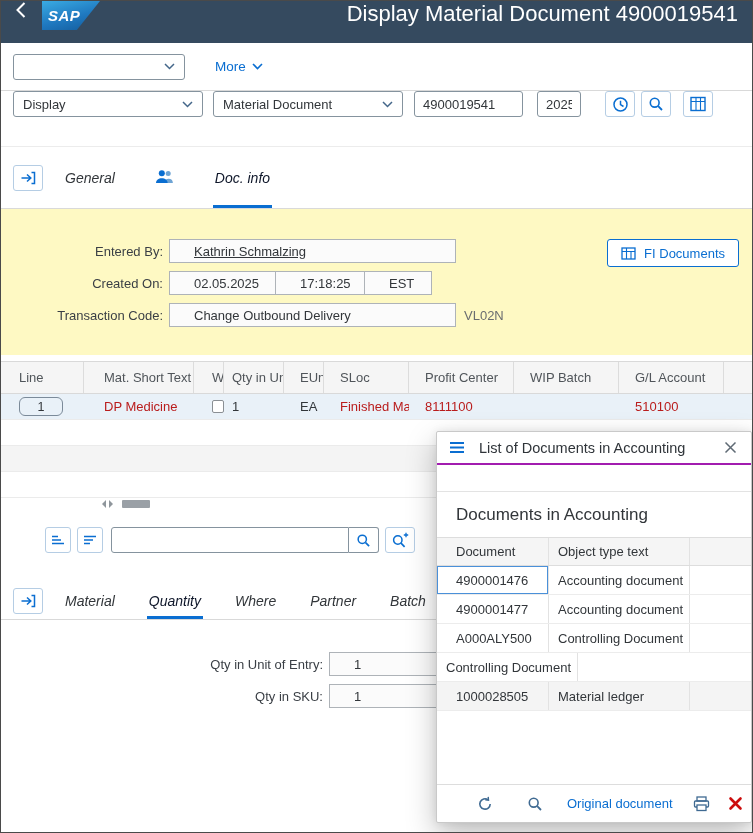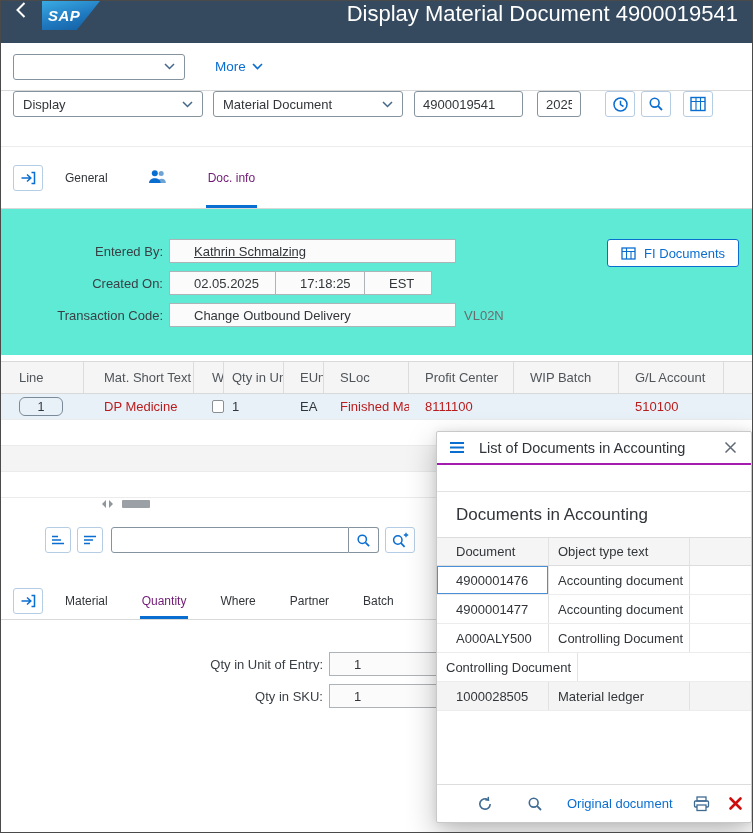--- a/index.html
+++ b/index.html
@@ -34,28 +34,28 @@
   .tb-input { height:26px; border:1px solid #85939e; border-radius:3px; padding:0 8px; background:#fff; }
   .ml6{margin-left:6px} .ml10{margin-left:10px} .ml11{margin-left:11px} .ml12{margin-left:12px} .ml14{margin-left:14px} .ml24{margin-left:24px}
   .w109{width:109px} .w44{width:44px}
   .icon-btn { width:30px; height:26px; border:1px solid #b5cde4; border-radius:3px; background:#fff;
     display:inline-flex; align-items:center; justify-content:center; cursor:pointer; flex:none; }
 
   
   .tabstrip { display:flex; align-items:stretch; padding:0 12px; border-bottom:1px solid #d9d9d9; background:#fff; }
   .ts1 { height:62px; } .ts2 { height:38px; margin-top:28px; }
   .tabstrip .left-icon { align-self:center; margin-right:20px; }
-  .tab { display:flex; align-items:center; padding:0 2px; margin-right:38px; font-size:12px; color:#32363a; position:relative; cursor:pointer; white-space:nowrap; }
+  .tab { display:flex; align-items:center; padding:0 2px; margin-right:38px; font-size:14px; color:#32363a; position:relative; cursor:pointer; white-space:nowrap;font-style:italic; }
   .ts2 .tab { margin-right:30px; }
-  .tab.selected { color:#701a75; }
+  .tab.selected { color:#0f172a; }
   .tab.selected::after { content:""; position:absolute; left:0; right:0; bottom:0; height:3px; background:#0a6ed1; }
   .people { align-self:center; margin-right:38px; cursor:pointer; }
 
   
-  .form1 { background:#5eead4; padding:30px 0 28px 0; position:relative; margin-bottom:6px; }
+  .form1 { background:#fef9c3; padding:30px 0 28px 0; position:relative; margin-bottom:6px; }
   .frow { display:flex; align-items:center; margin-bottom:8px; }
   .frow:last-of-type { margin-bottom:0; }
   .flabel { width:162px; text-align:right; margin-right:6px; color:#3a3f45; flex:none; }
   .field { height:24px; background:#fbfbfb; border:1px solid #aeb3b8; display:flex; align-items:center; padding:0 24px; overflow:hidden; white-space:nowrap; }
   .w287{width:287px} .w107{width:107px}
   .w90{width:90px; margin-left:-1px} .w68{width:68px; margin-left:-1px}
   .underline span { text-decoration:underline; }
   .suffix { margin-left:8px; color:#6a6d70; }
   .fi-btn { position:absolute; top:30px; right:13px; height:28px; border:1px solid #0a6ed1; border-radius:3px;
     background:#fff; color:#0a6ed1; display:flex; align-items:center; gap:8px; padding:0 13px; cursor:pointer; }

